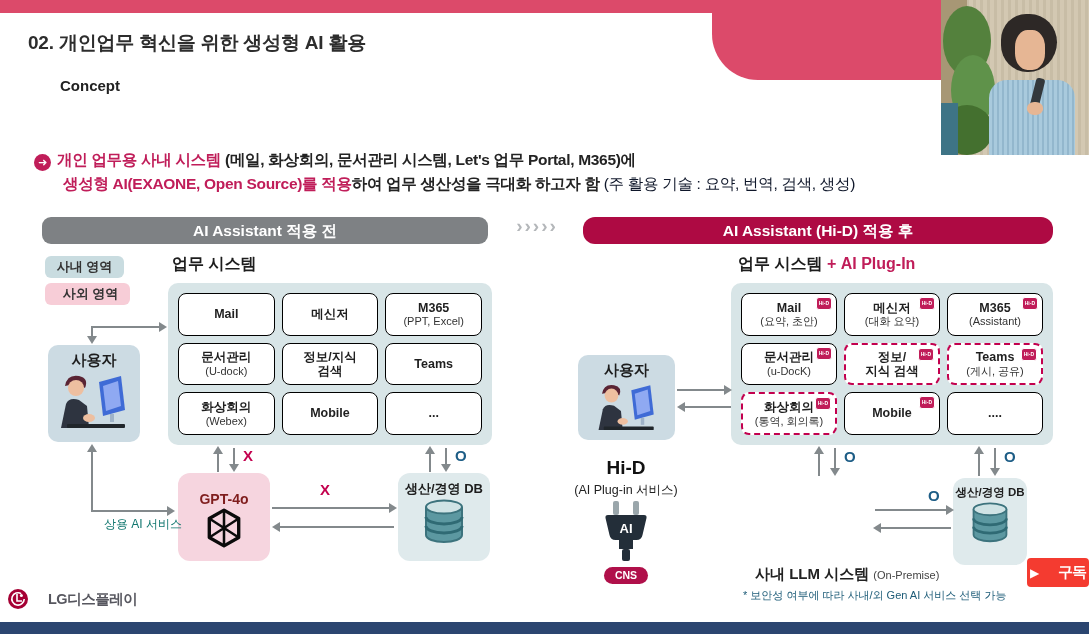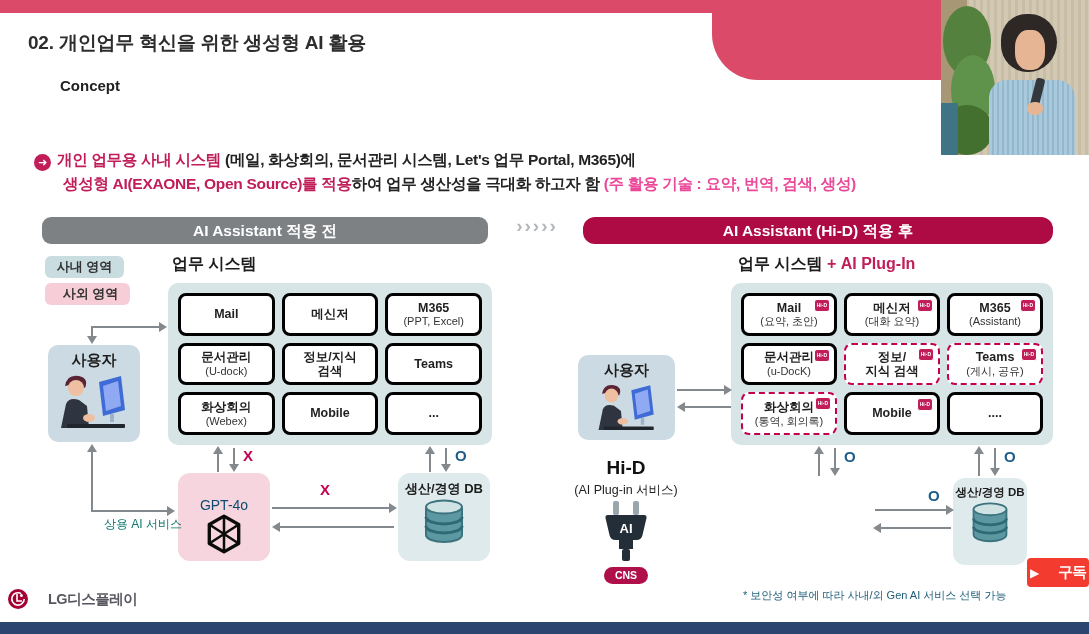--- a/index.html
+++ b/index.html
@@ -13,48 +13,48 @@
   .slide-title{left:28px;top:30px;font-size:19px;font-weight:bold;color:#2d2d2d;letter-spacing:-0.2px;}
   .concept{left:60px;top:77px;font-size:15px;font-weight:bold;color:#222;}
   
   .bullet-ic{left:34px;top:154px;width:17px;height:17px;border-radius:50%;background:#c01d59;color:#fff;
              font-size:11px;line-height:17px;text-align:center;font-weight:bold;}
   .bl{font-size:15.5px;letter-spacing:-0.3px;white-space:nowrap;}
   .bl1{left:57px;top:150px;}
   .bl2{left:63px;top:174px;}
   .hl{color:#c01d59;font-weight:bold;}
   .bb{color:#232323;font-weight:bold;}
-  .bn{color:#ec4899;font-weight:bold;}
+  .bn{color:#0f172a;font-weight:normal;}
   
   .hdr{height:27px;line-height:27px;text-align:center;color:#fff;font-size:15.5px;font-weight:bold;border-radius:9px;}
   .hdr-before{left:42px;top:217px;width:446px;background:#7e8184;}
   .hdr-after{left:583px;top:217px;width:470px;background:#ae0a43;border-radius:12px;}
   .chev{left:492px;top:215px;width:90px;text-align:center;font-size:19px;font-weight:bold;color:#b4b7ba;letter-spacing:2px;}
   
   .lg-item{width:79px;height:22px;border-radius:6px;text-align:center;line-height:22px;font-size:13px;font-weight:bold;color:#333;}
   .lg-int{left:45px;top:256px;background:#c9dce0;}
   .lg-ext{left:45px;top:283px;background:#f7cdd7;padding-left:6px;}
   
   .sys-title{font-size:16px;font-weight:bold;color:#1d1d1d;}
   .sys-suffix{color:#c01d59;}
   .gridbox{background:#d8e5e7;border-radius:10px;display:grid;grid-template-columns:repeat(3,1fr);
            grid-template-rows:repeat(3,1fr);gap:7px;padding:10px;box-sizing:border-box;}
-  .cell{background:#fff;border:3px solid #000000;border-radius:8px;display:flex;flex-direction:column;
+  .cell{background:#fff;border:1px solid #000000;border-radius:8px;display:flex;flex-direction:column;
         align-items:center;justify-content:center;text-align:center;position:relative;line-height:1.15;}
   .cell .l1{font-size:12.5px;font-weight:bold;color:#1f1f1f;}
   .cell .l2{font-size:11px;color:#333;}
   .cell.b2 .l2{font-weight:bold;font-size:12.5px;color:#1f1f1f;}
   .cell.dotted{border:2px dashed #c3004e;}
   .hid-badge{position:absolute;top:3px;right:4px;background:#c01d59;color:#fff;font-size:5px;font-weight:bold;
              line-height:1;padding:3px 2px;border-radius:3px;border:1px solid #fff;}
   
   .userbox{background:#ccdbe3;border-radius:10px;text-align:center;}
   .userbox .ulabel{font-size:15px;font-weight:bold;color:#1d1d1d;margin-top:6px;}
   .gptbox{left:178px;top:473px;width:92px;height:88px;background:#f6d5df;border-radius:12px;text-align:center;}
-  .gptbox .glabel{font-size:14px;font-weight:normal;color:#0c4a6e;margin-top:24px;}
+  .gptbox .glabel{font-size:14px;font-weight:bold;color:#7f1d1d;margin-top:18px;}
   .dbbox{background:#dfeaec;border-radius:12px;text-align:center;}
   .dbbox .dlabel{font-size:13px;font-weight:bold;color:#1d1d1d;margin-top:7px;white-space:nowrap;}
   .exabox{left:777px;top:478px;width:96px;height:87px;background:#e9eef0;border-radius:10px;text-align:center;}
   .exabox .elabel{font-size:12.5px;font-weight:bold;color:#111;letter-spacing:0.5px;margin-top:1px;}
   .exabadge{display:inline-block;background:#d6095a;color:#fff;font-size:10.5px;font-weight:bold;
             padding:2px 9px;border-radius:9px;margin-top:2px;}
   
   .ln{position:absolute;background:#83898c;}
   .ar{position:absolute;width:0;height:0;border:5px solid transparent;}
   .ar.r{border-left:8px solid #83898c;border-right:0;}
@@ -325,20 +325,21 @@
   <div class="ln" style="left:994px;top:448px;width:2px;height:24px;"></div>
   <div class="ar d" style="left:990px;top:468px;"></div>
   <div class="mark mo" style="left:1004px;top:448px;">O</div>
 
   <div class="ln" style="left:875px;top:509px;width:74px;height:2px;"></div>
   <div class="ar r" style="left:946px;top:505px;"></div>
   <div class="ln" style="left:877px;top:527px;width:74px;height:2px;"></div>
   <div class="ar l" style="left:873px;top:523px;"></div>
   <div class="mark mo" style="left:928px;top:487px;">O</div>
 
+  <div class="abs llm"><span>사내 LLM 시스템 </span><span class="onprem">(On-Premise)</span></div>
   <div class="abs footnote">* 보안성 여부에 따라 사내/외 Gen AI 서비스 선택 가능</div>
 
   <div class="abs webcam">
     <div class="abs wall-dark"></div>
     <div class="abs plant" style="left:2px;top:6px;width:48px;height:70px;"></div>
     <div class="abs plant" style="left:10px;top:55px;width:44px;height:70px;background:#5f924a;"></div>
     <div class="abs plant" style="left:0px;top:105px;width:52px;height:50px;background:#44702f;"></div>
     <div class="abs hair"></div>
     <div class="abs face"></div>
     <div class="abs shirt"></div>

